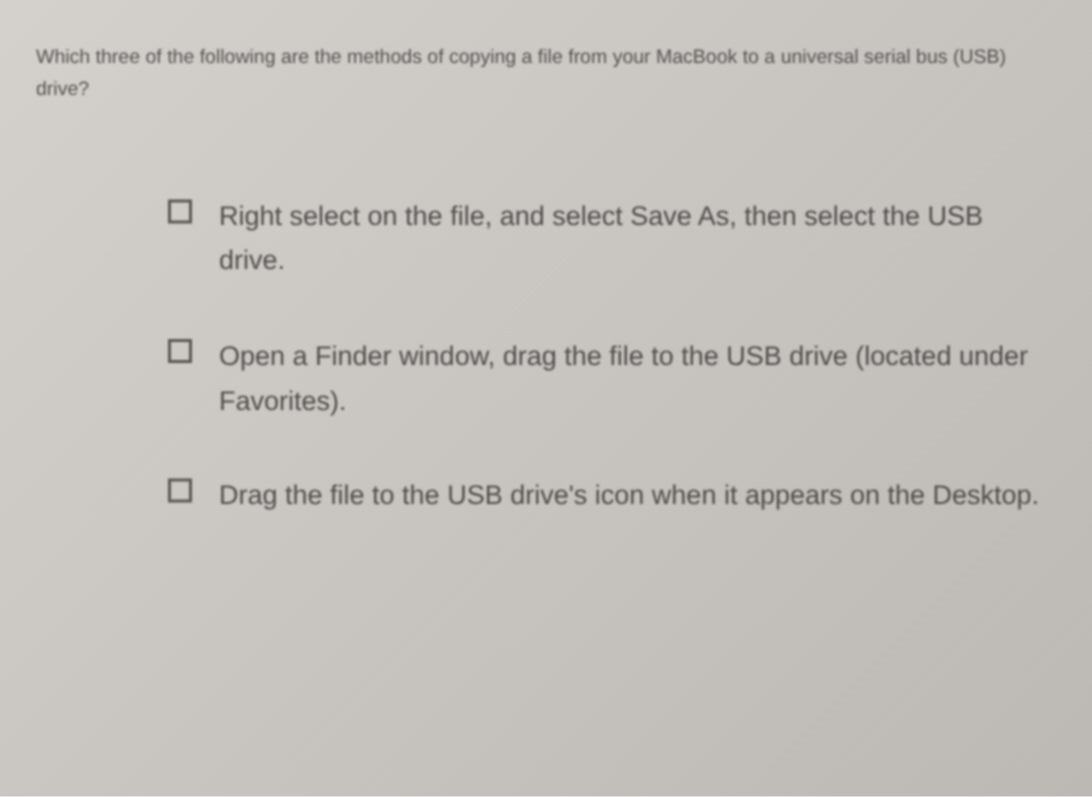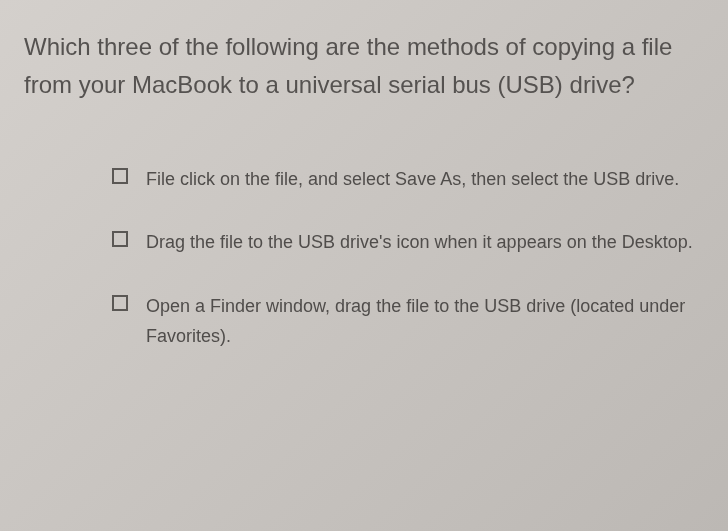--- a/index.html
+++ b/index.html
@@ -11,21 +11,21 @@
       width: 728px;
       height: 531px;
       background: linear-gradient(135deg, #d4d0cc 0%, #c8c4c0 50%, #bcb8b4 100%);
       font-family: Arial, Helvetica, sans-serif;
       color: #4a4745;
       padding: 28px 24px 20px 24px;
       overflow: hidden;
       filter: blur(0.6px);
     }
     .question-text {
-      font-size: 24px;
+      font-size: 13px;
       line-height: 1.6;
       color: #555250;
       margin-bottom: 60px;
       padding-right: 10px;
     }
     .options-container {
       padding-left: 88px;
       padding-right: 10px;
     }
     .option {
@@ -51,23 +51,23 @@
     }
   </style>
 </head>
 <body>
 
 <div class="question-text">Which three of the following are the methods of copying a file from your MacBook to a universal serial bus (USB) drive?</div>
 
 <div class="options-container">
   <div class="option">
     <div class="checkbox"></div>
-    <div class="option-text">File click on the file, and select Save As, then select the USB drive.</div>
+    <div class="option-text">Right select on the file, and select Save As, then select the USB drive.</div>
+  </div>
+  <div class="option">
+    <div class="checkbox"></div>
+    <div class="option-text">Open a Finder window, drag the file to the USB drive (located under Favorites).</div>
   </div>
   <div class="option">
     <div class="checkbox"></div>
     <div class="option-text">Drag the file to the USB drive's icon when it appears on the Desktop.</div>
   </div>
-  <div class="option">
-    <div class="checkbox"></div>
-    <div class="option-text">Open a Finder window, drag the file to the USB drive (located under Favorites).</div>
-  </div>
 </div>
 
 </body></html>

